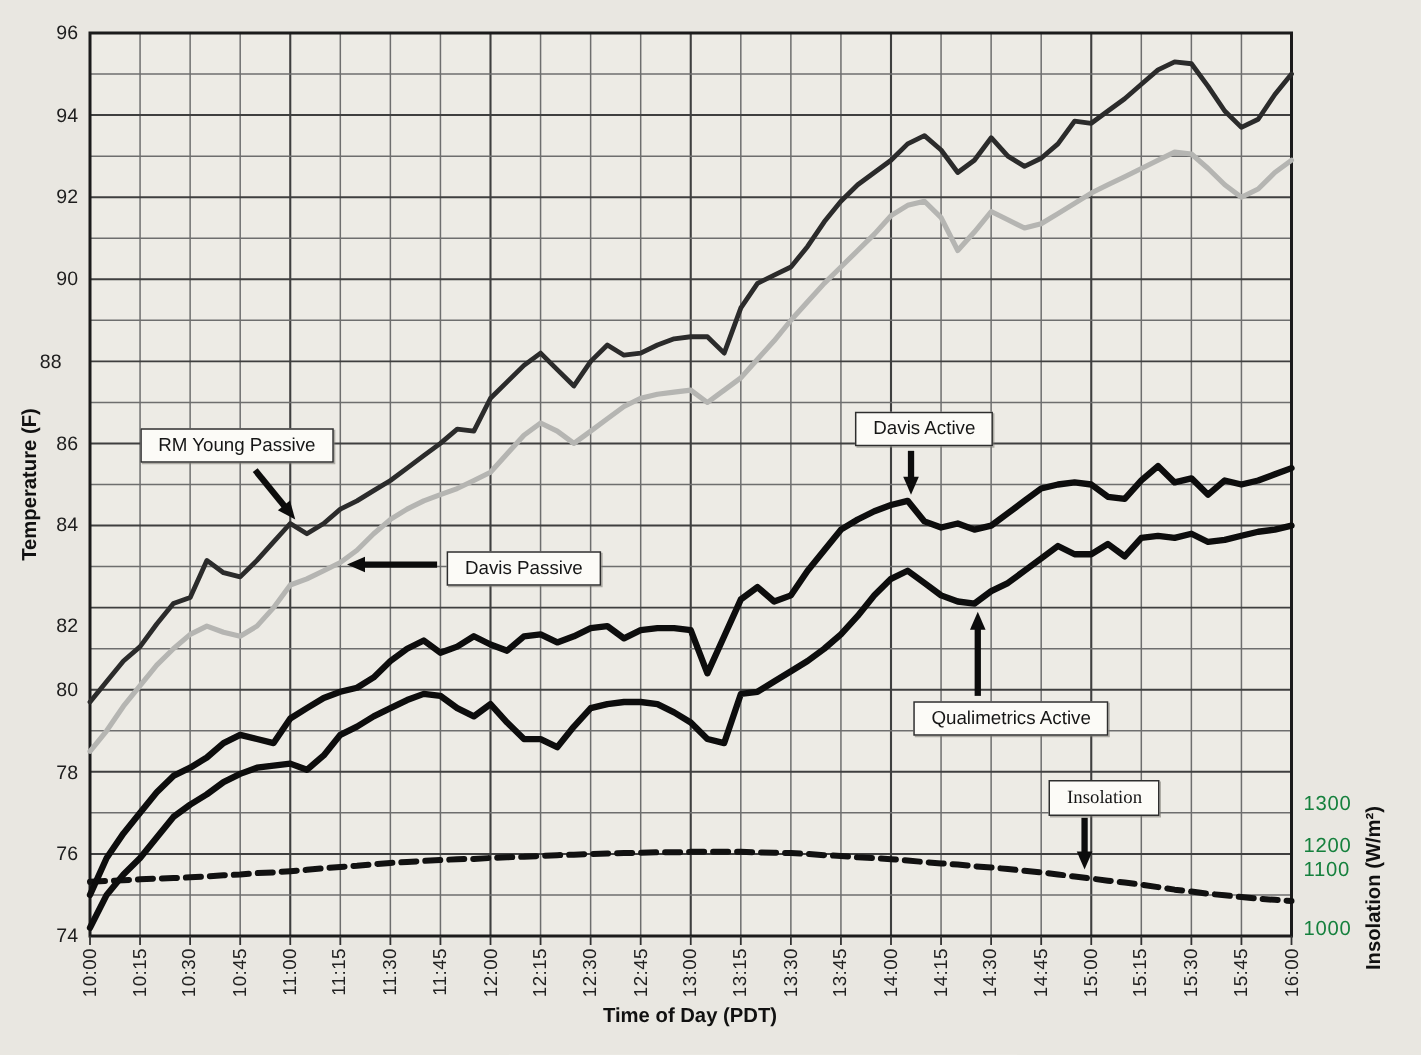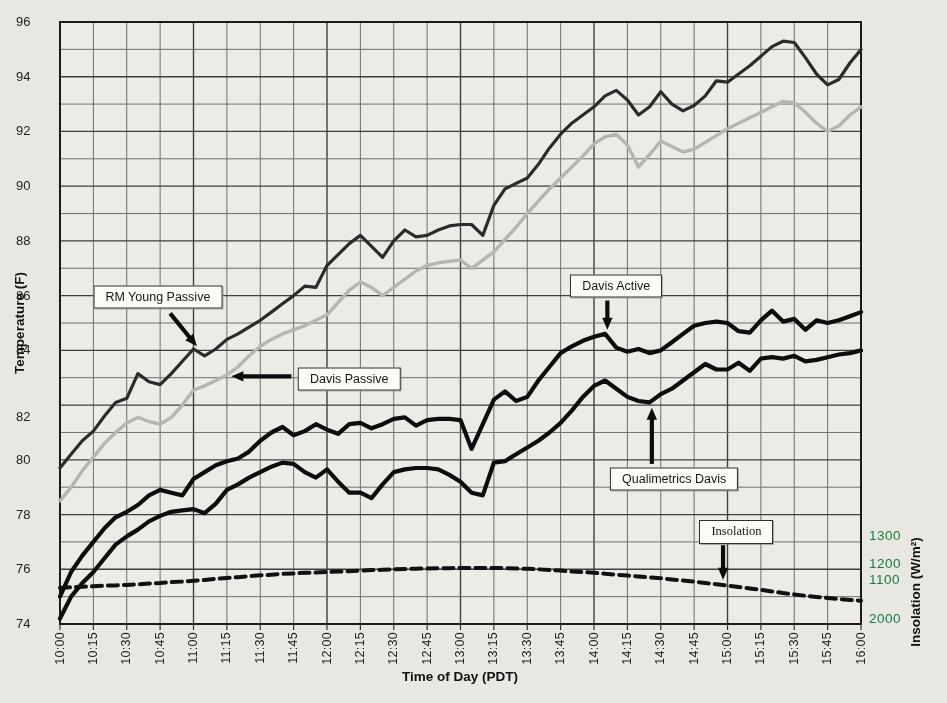--- a/index.html
+++ b/index.html
@@ -5,21 +5,21 @@
   html,body{margin:0;padding:0;}
   body{
     width:947px;height:703px;overflow:hidden;
     background:#e9e7e1;
     font-family:"Liberation Sans", sans-serif;
     position:relative;
   }
   .chart-wrap{position:absolute;left:0;top:0;width:947px;height:703px;}
   svg{position:absolute;left:0;top:0;}
   .ytick{
-    position:absolute;font-size:13px;color:#1e1e1e;width:36px;
+    position:absolute;font-size:13px;color:#1e1e1e;width:36px;text-align:right;
     line-height:16px;
   }
   .rtick{position:absolute;font-size:13.5px;color:#15803d;line-height:16px;letter-spacing:0.5px;}
   .xtick{
     position:absolute;font-size:12.5px;color:#222;white-space:nowrap;
     transform-origin:0 0;transform:rotate(-90deg) translateX(-100%);
     line-height:13px;letter-spacing:0.3px;
   }
   .axis-title{position:absolute;font-weight:bold;font-size:13.5px;color:#111;white-space:nowrap;}
   .vert{transform-origin:0 0;transform:rotate(-90deg) translateX(-50%);}
@@ -129,34 +129,34 @@
 
   <div class="axis-title vert" id="ytitle-right" style="left:908px;top:592px;">Insolation (W/m²)</div>
 
   <div class="axis-title hcenter" id="xtitle" style="left:460px;top:669px;">Time of Day (PDT)</div>
 
   <div id="yticks-left">
       <div class="ytick" style="left: 16px; top: 14px;">96</div>
       <div class="ytick" style="left: 16px; top: 68.7273px;">94</div>
       <div class="ytick" style="left: 16px; top: 123.455px;">92</div>
       <div class="ytick" style="left: 16px; top: 178.182px;">90</div>
-      <div class="ytick" style="left: 16px; top: 232.909px;">88</div>
+      <div class="ytick" style="left: 5px; top: 232.909px;">88</div>
       <div class="ytick" style="left: 16px; top: 287.636px;">86</div>
       <div class="ytick" style="left: 16px; top: 342.364px;">84</div>
       <div class="ytick" style="left: 16px; top: 397.091px; margin-top: 12px;">82</div>
       <div class="ytick" style="left: 16px; top: 451.818px;">80</div>
       <div class="ytick" style="left: 16px; top: 506.545px;">78</div>
       <div class="ytick" style="left: 16px; top: 561.273px;">76</div>
       <div class="ytick" style="left: 16px; top: 616px;">74</div>
     </div>
   <div id="yticks-right">
       <div class="rtick" style="left: 869px; top: 528.436px;">1300</div>
       <div class="rtick" style="left: 869px; top: 555.8px;">1200</div>
       <div class="rtick" style="left: 869px; top: 572px;">1100</div>
-      <div class="rtick" style="left: 869px; top: 610.527px;">2000</div>
+      <div class="rtick" style="left: 869px; top: 610.527px;">1000</div>
     </div>
   <div id="xticks">
       <div class="xtick" style="left: 53.5px; top: 632px;">10:00</div>
       <div class="xtick" style="left: 86.875px; top: 632px;">10:15</div>
       <div class="xtick" style="left: 120.25px; top: 632px;">10:30</div>
       <div class="xtick" style="left: 153.625px; top: 632px;">10:45</div>
       <div class="xtick" style="left: 187px; top: 632px;">11:00</div>
       <div class="xtick" style="left: 220.375px; top: 632px;">11:15</div>
       <div class="xtick" style="left: 253.75px; top: 632px;">11:30</div>
       <div class="xtick" style="left: 287.125px; top: 632px;">11:45</div>
@@ -175,16 +175,16 @@
       <div class="xtick" style="left: 721px; top: 632px;">15:00</div>
       <div class="xtick" style="left: 754.375px; top: 632px;">15:15</div>
       <div class="xtick" style="left: 787.75px; top: 632px;">15:30</div>
       <div class="xtick" style="left: 821.125px; top: 632px;">15:45</div>
       <div class="xtick" style="left: 854.5px; top: 632px;">16:00</div>
     </div>
   <div id="callouts">
       <div class="callout" style="left: 157.9px; top: 297.005px;">RM Young Passive</div>
       <div class="callout" style="left: 349.25px; top: 379.095px;">Davis Passive</div>
       <div class="callout" style="left: 616.25px; top: 286.059px;">Davis Active</div>
-      <div class="callout" style="left: 674.1px; top: 478.973px;">Qualimetrics Davis</div>
+      <div class="callout" style="left: 674.1px; top: 478.973px;">Qualimetrics Active</div>
       <div class="callout" style="left: 736.4px; top: 532.332px; font-family: Liberation Serif, serif;">Insolation</div>
     </div>
 </div>
 
 </body></html>

